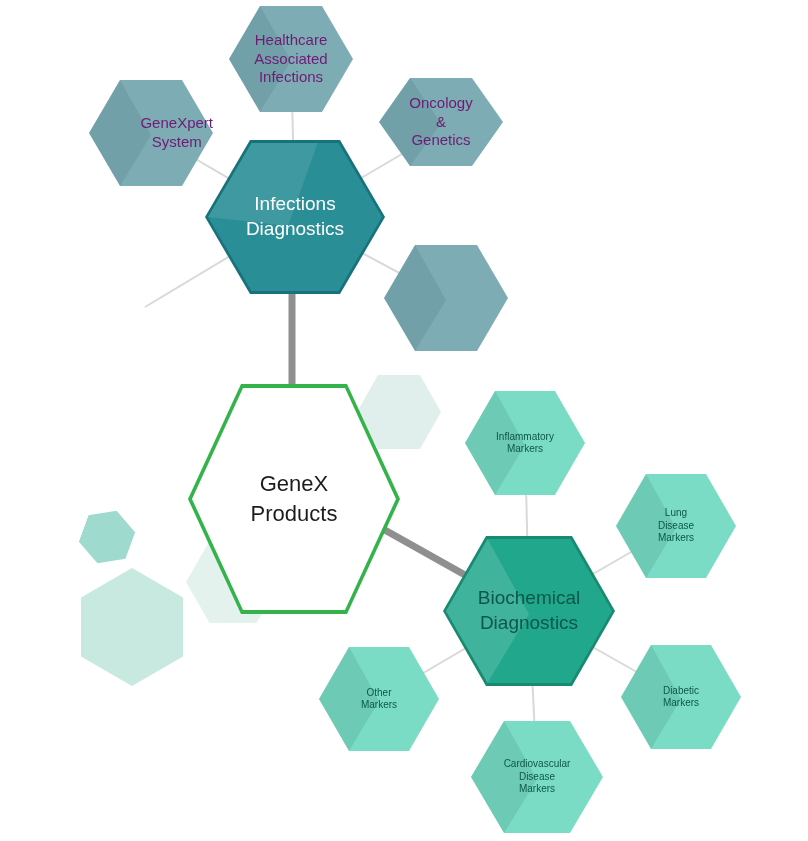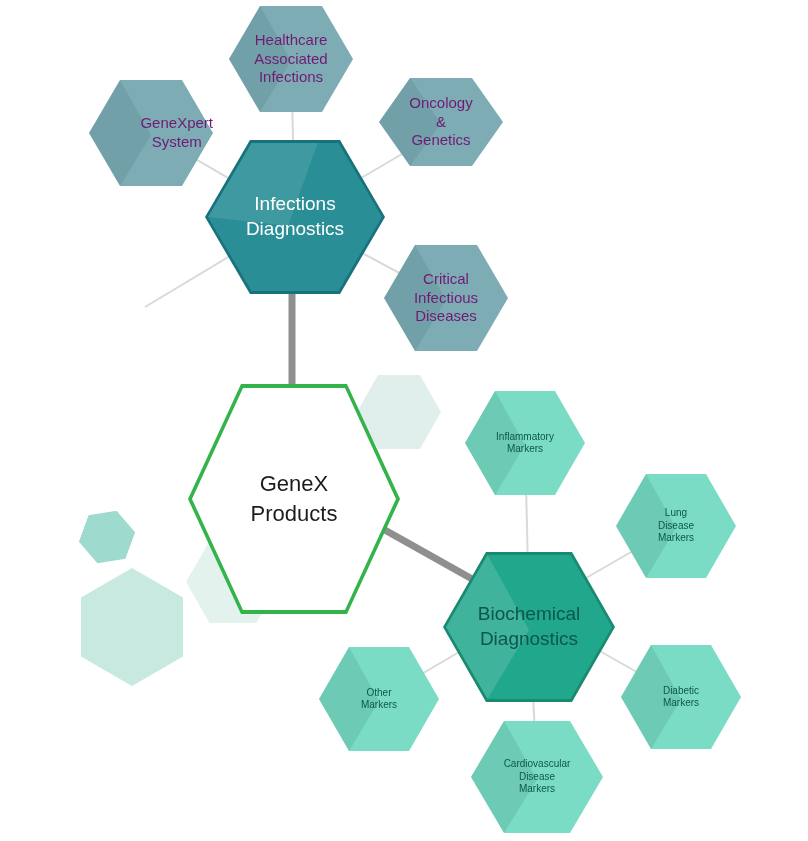--- a/index.html
+++ b/index.html
@@ -94,23 +94,20 @@
   <div class="hex sat-blue" style="left:379px;top:78px;width:124px;height:88px;">
     <div class="layer fill"></div>
     <div class="facet satchevron"></div>
     <span class="label">Oncology
 &amp;
 Genetics</span>
   </div>
   <div class="hex sat-blue" style="left:384px;top:245px;width:124px;height:106px;">
     <div class="layer fill"></div>
     <div class="facet satchevron"></div>
-    <span class="label">Critical
-Infectious
-Diseases</span>
   </div>
 
   <div class="hex sat-mint" style="left:465px;top:391px;width:120px;height:104px;">
     <div class="layer fill"></div>
     <div class="facet satchevron"></div>
     <span class="label">Inflammatory
 Markers</span>
   </div>
   <div class="hex sat-mint" style="left:616px;top:474px;width:120px;height:104px;">
     <div class="layer fill"></div>
@@ -140,21 +137,21 @@
   </div>
 
   <div class="hex hub-molecular" style="left:205px;top:140px;width:180px;height:154px;">
     <div class="layer full stroke"></div>
     <div class="layer inset fill"></div>
     <div class="facet topleft"></div>
     <span class="label">Infections
 Diagnostics</span>
   </div>
 
-  <div class="hex hub-biochemical" style="left:443px;top:536px;width:172px;height:150px;margin-top:16px;">
+  <div class="hex hub-biochemical" style="left:443px;top:536px;width:172px;height:150px;">
     <div class="layer full stroke"></div>
     <div class="layer inset fill"></div>
     <div class="facet chevron"></div>
     <span class="label">Biochemical
 Diagnostics</span>
   </div>
 
   <div class="hex hub-center" style="left:188px;top:384px;width:212px;height:230px;">
     <div class="layer full stroke"></div>
     <div class="layer inset4 fill"></div>

